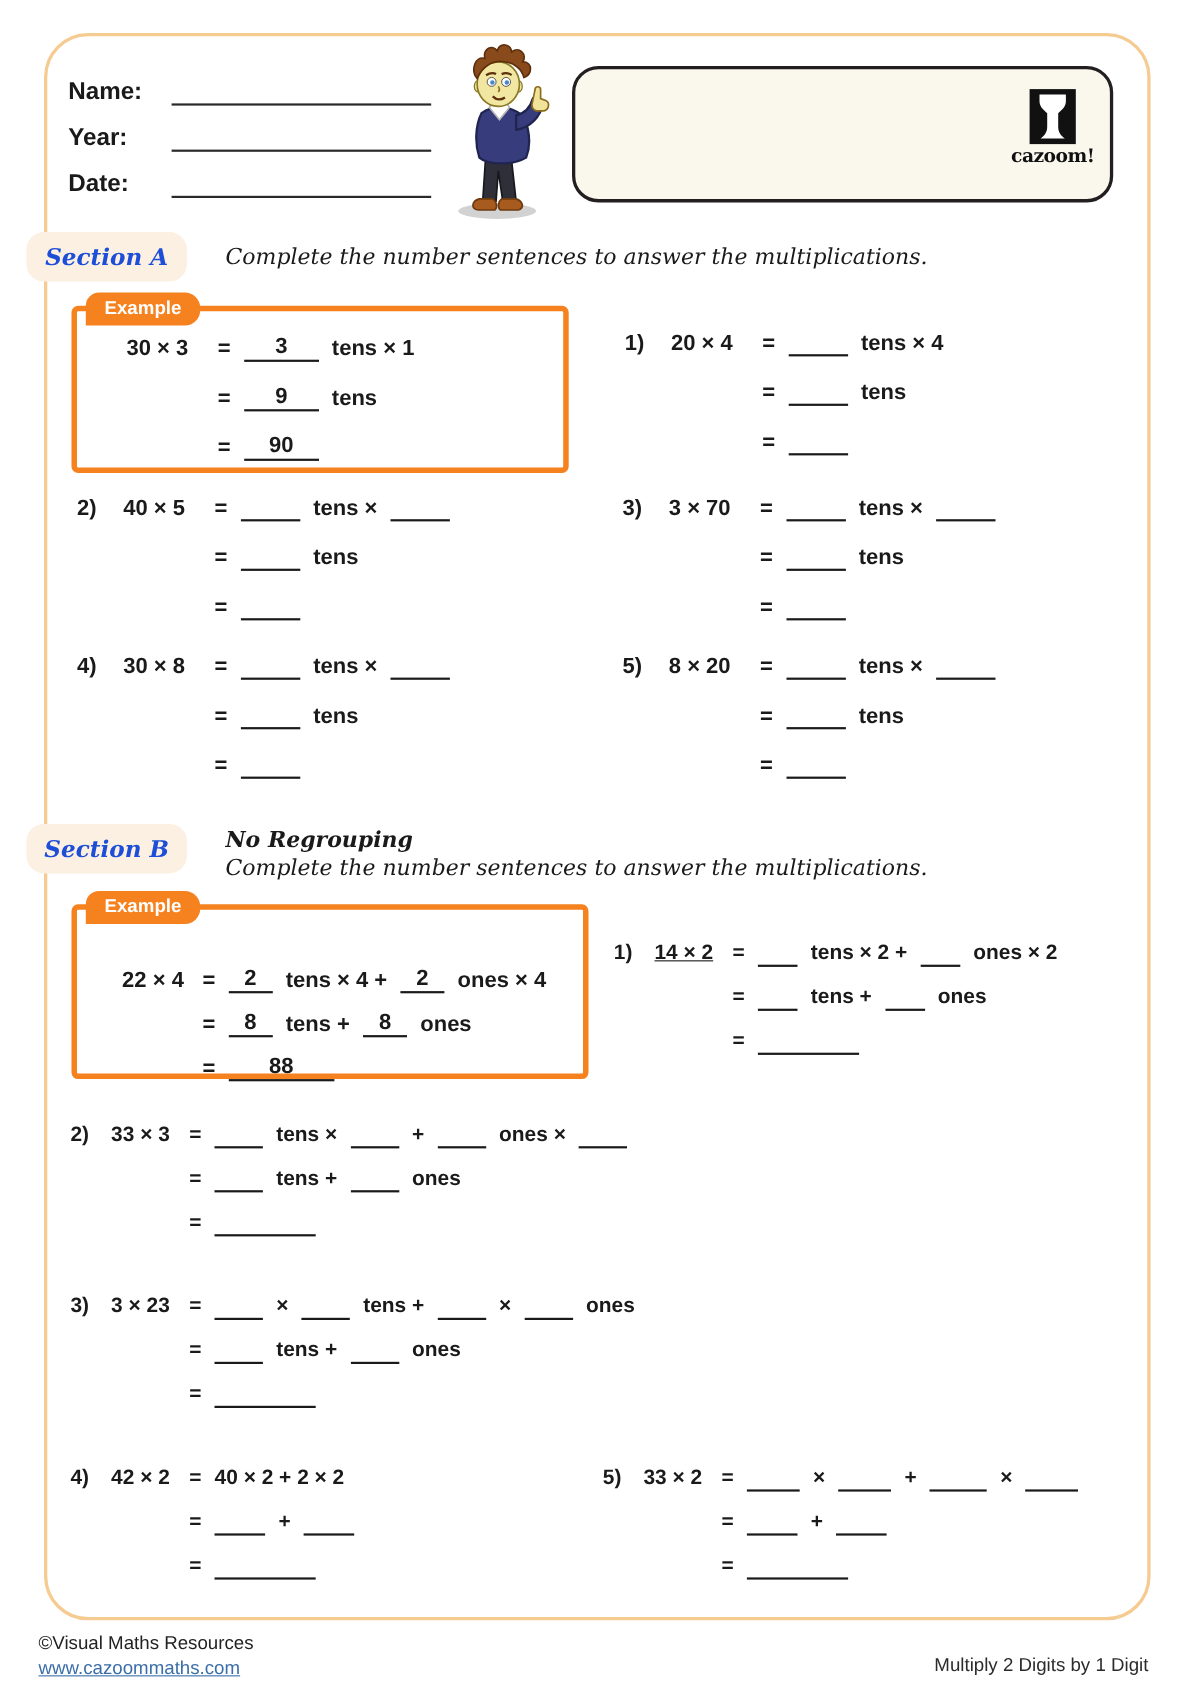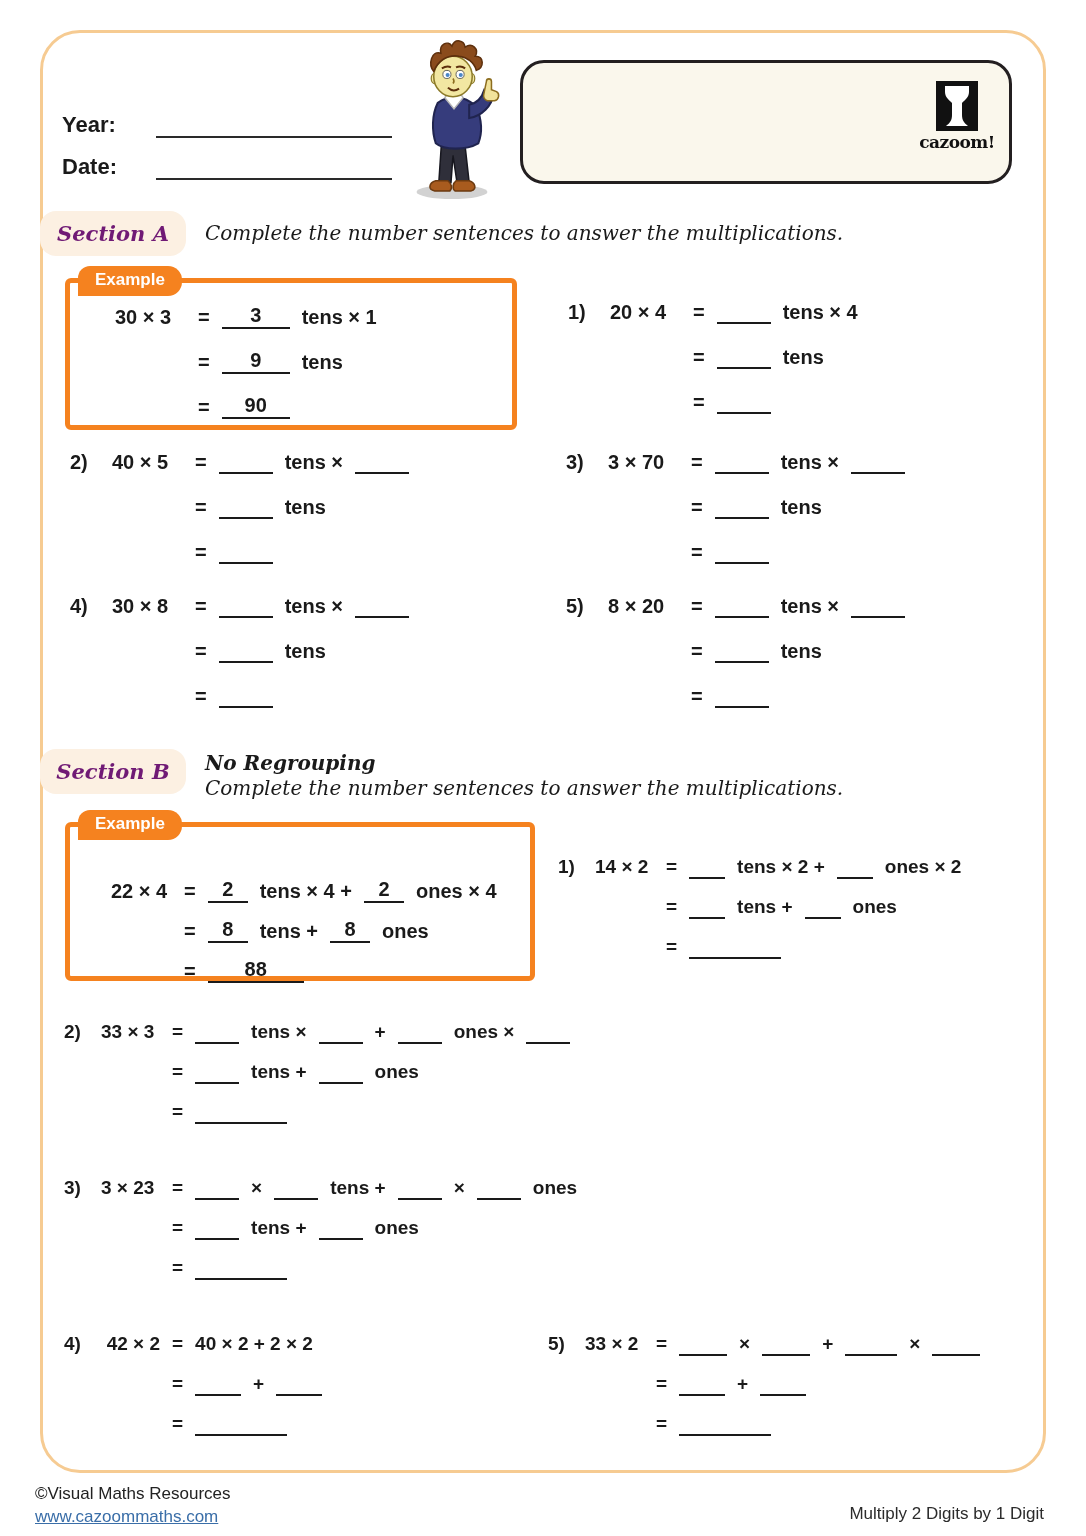--- a/index.html
+++ b/index.html
@@ -25,23 +25,23 @@
   .title-text {
     position:absolute; left:22px; top:9px; font-size:37px; font-weight:bold;
     line-height:45px; letter-spacing:-0.5px; color:#231f20;
   }
   .title-text span { display:block; }
   .logo { position:absolute; right:14px; top:18px; width:76px; text-align:center; }
   .logo-box { width:42px; height:50px; background:#111111; margin:0 auto; display:flex; align-items:center; justify-content:center; }
   .logo-word { font-family:"DejaVu Serif", serif; font-weight:bold; font-size:17px; color:#111; margin-top:1px; letter-spacing:-0.5px; }
   
   .section-pill {
-    position:absolute; left:40px; width:146px; height:45px; background:#FCF0E2; border-radius:16px;
+    position:absolute; left:24px; width:146px; height:45px; background:#FCF0E2; border-radius:16px;
     display:flex; align-items:center; justify-content:center;
-    font-family:"DejaVu Serif", serif; font-style:italic; font-weight:bold; font-size:21px; color:#701a75;
+    font-family:"DejaVu Serif", serif; font-style:italic; font-weight:bold; font-size:21px; color:#1d4ed8;
   }
   .instruction { position:absolute; left:205px; font-family:"DejaVu Serif", serif; font-style:italic; font-size:20px; color:#1a1a1a; }
   .subtitle { position:absolute; left:205px; font-family:"DejaVu Serif", serif; font-style:italic; font-weight:bold; font-size:20px; color:#1a1a1a; }
   
   .example-box { position:absolute; border:5px solid #F5821F; border-radius:6px; box-sizing:border-box; }
   #example-a { left:65px; top:278px; width:452px; height:152px; }
   #example-b { left:65px; top:822px; width:470px; height:159px; }
   .example-tab {
     position:absolute; top:-17px; left:8px; background:#F5821F; color:#ffffff;
     font-weight:bold; font-size:17px; padding:4px 17px 6px; border-radius:12px 14px 14px 0;
@@ -73,20 +73,24 @@
   .footer-left { position:absolute; left:35px; top:1482px; font-size:17px; color:#222; line-height:23px; }
   .footer-link { color:#3A6EA8; text-decoration:underline; }
   .footer-right { position:absolute; right:42px; top:1504px; font-size:17px; color:#2b2b2b; }
 </style>
 </head>
 <body>
 
 <div class="page">
   <div class="page-border"></div>
 
+  <div class="field-row" style="top:66px">
+    <span class="field-label">Name:</span>
+    <span class="field-line"></span>
+  </div>
   <div class="field-row" style="top:108px">
     <span class="field-label">Year:</span>
     <span class="field-line"></span>
   </div>
   <div class="field-row" style="top:150px">
     <span class="field-label">Date:</span>
     <span class="field-line"></span>
   </div>
 
   <div class="mascot">
@@ -299,21 +303,21 @@
           <span class="sp" style="width: 61px;"></span>
           <span class="mtext">=</span>
           <span class="blank" style="width: 96px;">88</span>
         </div>
       </div>
   </div>
 
   <div class="problem small sec-b" id="prob-b1">
       <div class="mline">
         <span class="mtext" style="width: 25px;">1)</span>
-        <span class="mtext" style="width: 59px;">14 × 2</span>
+        <span class="mtext" style="width: 59px; text-decoration: underline;">14 × 2</span>
         <span class="mtext">=</span>
         <span class="blank" style="width: 36px;">&nbsp;</span>
         <span class="mtext">tens × 2 +</span>
         <span class="blank" style="width: 36px;">&nbsp;</span>
         <span class="mtext">ones × 2</span>
       </div>
       <div class="mline">
         <span class="sp" style="width: 25px;"></span>
         <span class="sp" style="width: 59px;"></span>
         <span class="mtext">=</span>
@@ -384,21 +388,21 @@
       <div class="mline">
         <span class="sp" style="width: 25px;"></span>
         <span class="sp" style="width: 59px;"></span>
         <span class="mtext">=</span>
         <span class="blank" style="width: 92px;">&nbsp;</span>
       </div>
     </div>
   <div class="problem small sec-b" id="prob-b4">
       <div class="mline">
         <span class="mtext" style="width: 25px;">4)</span>
-        <span class="mtext" style="width: 59px; text-align: right;">42 × 2</span>
+        <span class="mtext" style="width: 59px;">42 × 2</span>
         <span class="mtext">=</span>
         <span class="mtext">40 × 2 + 2 × 2</span>
       </div>
       <div class="mline">
         <span class="sp" style="width: 25px;"></span>
         <span class="sp" style="width: 59px;"></span>
         <span class="mtext">=</span>
         <span class="blank" style="width: 46px;">&nbsp;</span>
         <span class="mtext">+</span>
         <span class="blank" style="width: 46px;">&nbsp;</span>

